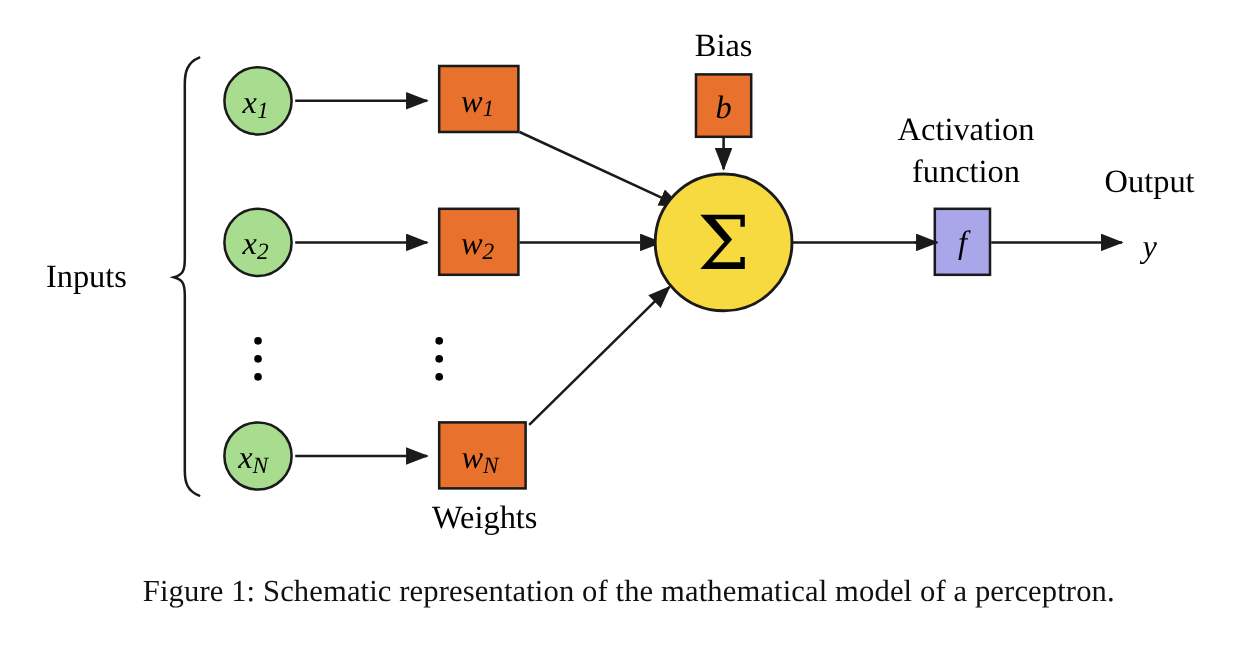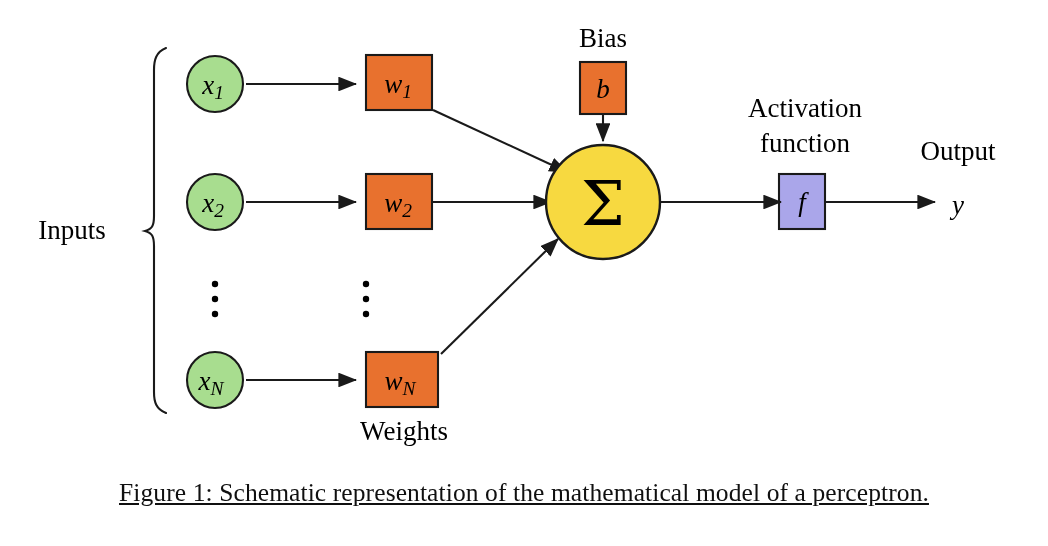--- a/index.html
+++ b/index.html
@@ -71,21 +71,20 @@
   #caption {
     position: absolute;
     left: 0;
     top: 478px;
     width: 1048px;
     text-align: center;
     font-family: "Liberation Serif", "DejaVu Serif", serif;
     font-size: 25.5px;
     color: #101010;
     letter-spacing: 0.1px;
-    text-decoration: underline;
   }
 </style>
 </head>
 <body>
 
 <div id="figure-root">
 
   <svg id="diagram-svg" viewBox="0 0 1048 470">
     <defs>
       <marker id="arrowhead" markerWidth="9" markerHeight="7" refX="8.4" refY="3.5" orient="auto" markerUnits="strokeWidth">

